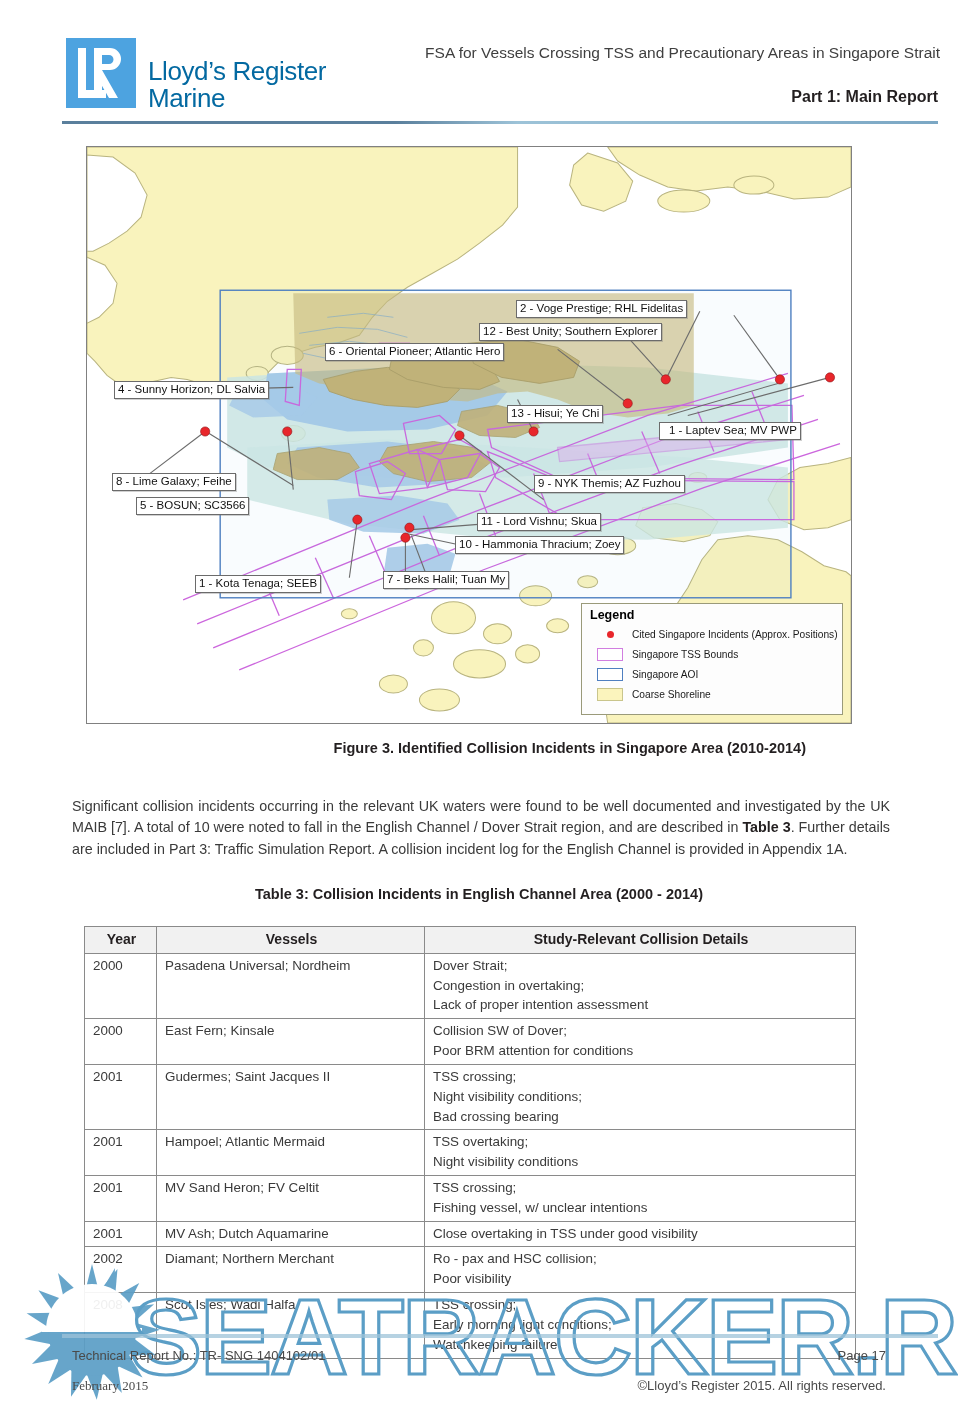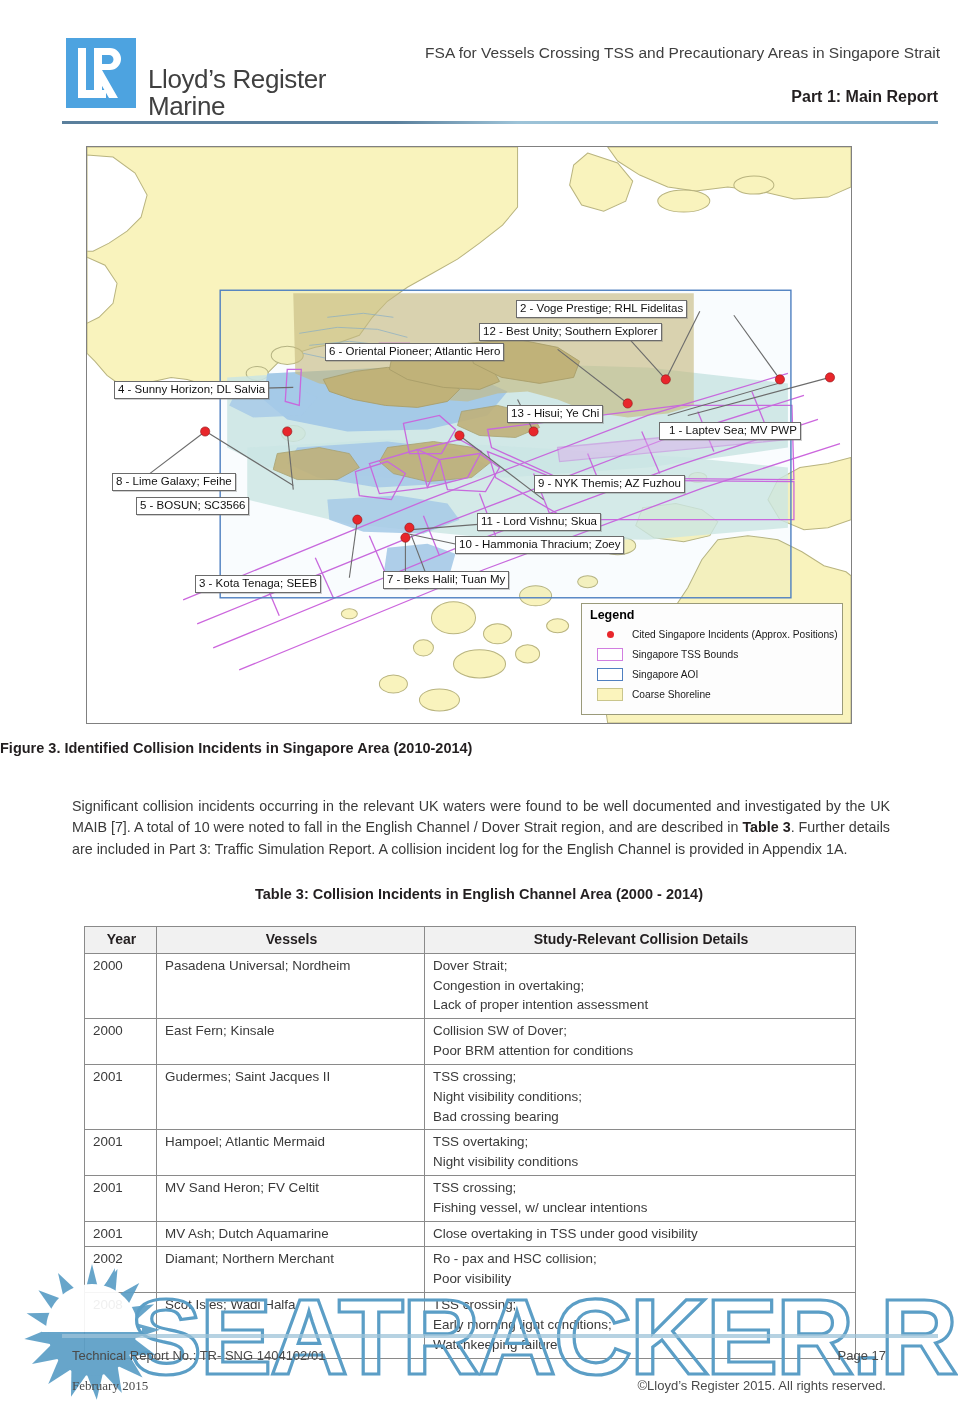--- a/index.html
+++ b/index.html
@@ -20,23 +20,23 @@
   .lr-logo{
     position:absolute; left:66px; top:38px;
     display:flex; align-items:flex-start;
   }
   .lr-mark{
     width:70px; height:70px; background:#4da3e0; position:relative;
     flex:0 0 auto;
   }
   .lr-mark svg{ display:block; }
   .lr-words{
-    margin-left:12px; margin-top:28px;
+    margin-left:12px; margin-top:20px;
     font-family:"Liberation Sans", sans-serif;
-    color:#404040;
+    color:#0369a1;
     line-height:1.02;
   }
   .lr-words .l1{ font-size:26px; letter-spacing:-0.4px;}
   .lr-words .l2{ font-size:26px; letter-spacing:-0.4px;}
 
   .hdr-title{
     position:absolute; left:340px; top:44px; width:600px;
     text-align:right; font-size:15.5px; color:#3f3f3f;
     font-family:"Liberation Sans", sans-serif;
   }
@@ -85,21 +85,21 @@
   }
   .legend-key{ width:36px; display:flex; align-items:center; justify-content:center;}
   .legend-dot{ width:7px; height:7px; border-radius:50%; background:#e8262b; }
   .legend-sw{ width:26px; height:13px; background:#ffffff; }
   .legend-sw.tss{ border:1.2px solid #d17ee0; }
   .legend-sw.aoi{ border:1.2px solid #4f7fc0; }
   .legend-sw.shore{ border:1px solid #c9c58c; background:#fbf4bd; }
   .legend-text{ font-size:10.2px; color:#1a1a1a; margin-left:4px;}
 
   .fig-caption{
-    position:absolute; left:0; top:740px; width:806px; text-align:left;
+    position:absolute; left:0; top:740px; width:806px; text-align:right;
     font-size:14.5px; font-weight:bold; color:#231f20;
   }
 
   
   .body-para{
     position:absolute; left:72px; top:782px; width:818px;
     font-size:14.3px; line-height:1.48; color:#3a3a3a;
     text-align:justify;
   }
   .body-para b{ color:#231f20; }
@@ -341,21 +341,21 @@
   <div class="callout" style="left:392px; top:176px;">12 - Best Unity; Southern Explorer</div>
   <div class="callout" style="left:238px; top:196px;">6 - Oriental Pioneer; Atlantic Hero</div>
   <div class="callout" style="left:27px;  top:234px;">4 - Sunny Horizon; DL Salvia</div>
   <div class="callout" style="left:420px; top:258px;">13 - Hisui; Ye Chi</div>
   <div class="callout" style="left:572px; top:275px;padding-left:9px;">1 - Laptev Sea; MV PWP</div>
   <div class="callout" style="left:25px;  top:326px;">8 - Lime Galaxy; Feihe</div>
   <div class="callout" style="left:49px;  top:350px;">5 - BOSUN; SC3566</div>
   <div class="callout" style="left:447px; top:328px;">9 - NYK Themis; AZ Fuzhou</div>
   <div class="callout" style="left:390px; top:366px;">11 - Lord Vishnu; Skua</div>
   <div class="callout" style="left:368px; top:389px;">10 - Hammonia Thracium; Zoey</div>
-  <div class="callout" style="left:108px; top:428px;">3 - Kota Tenaga; SEEB</div>
+  <div class="callout" style="left:108px; top:428px;">1 - Kota Tenaga; SEEB</div>
   <div class="callout" style="left:296px; top:424px;">7 - Beks Halil; Tuan My</div>
 
   <div class="legend">
     <div class="legend-title">Legend</div>
 
     <div class="legend-row">
       <span class="legend-key">
           <span class="legend-dot"></span>
         </span>
       <span class="legend-text">Cited Singapore Incidents (Approx. Positions)</span>

